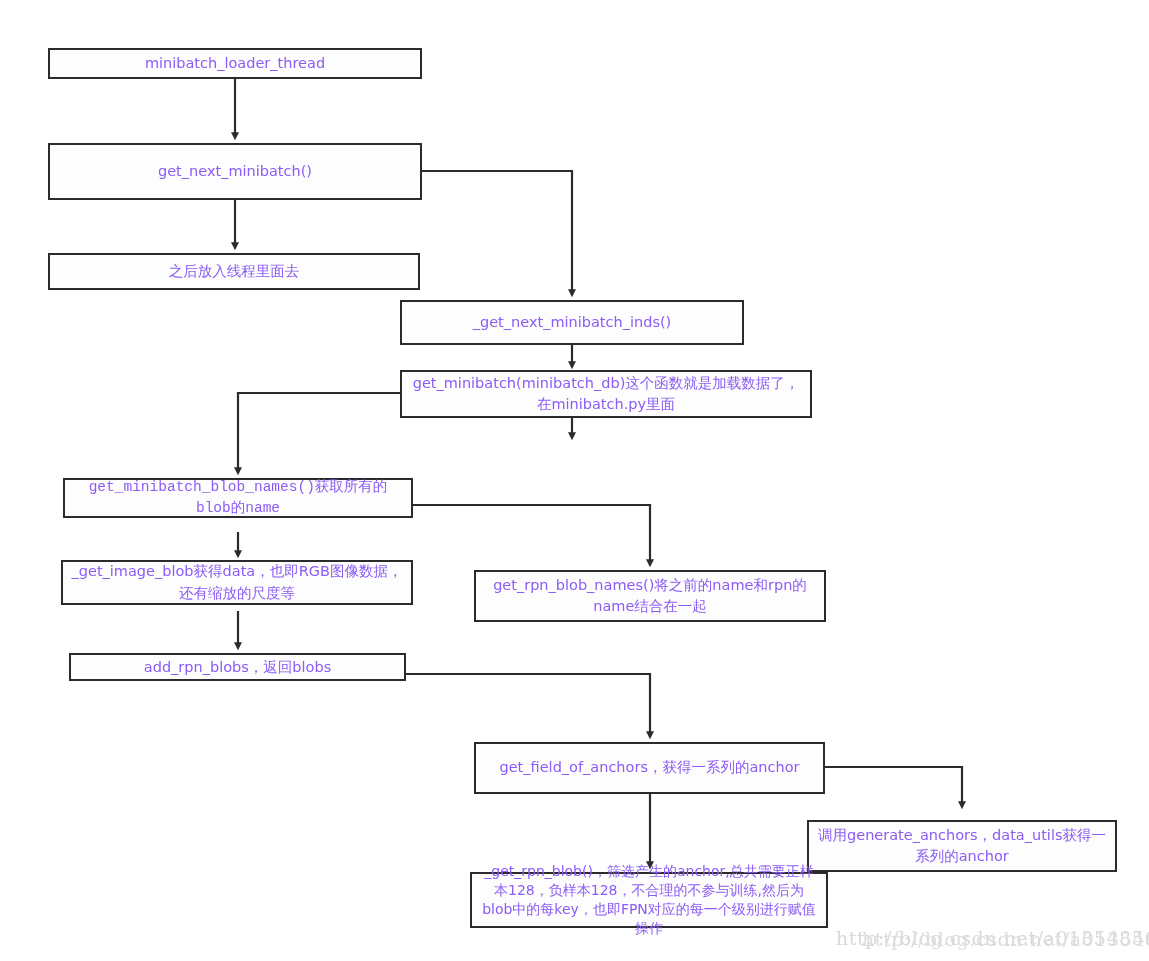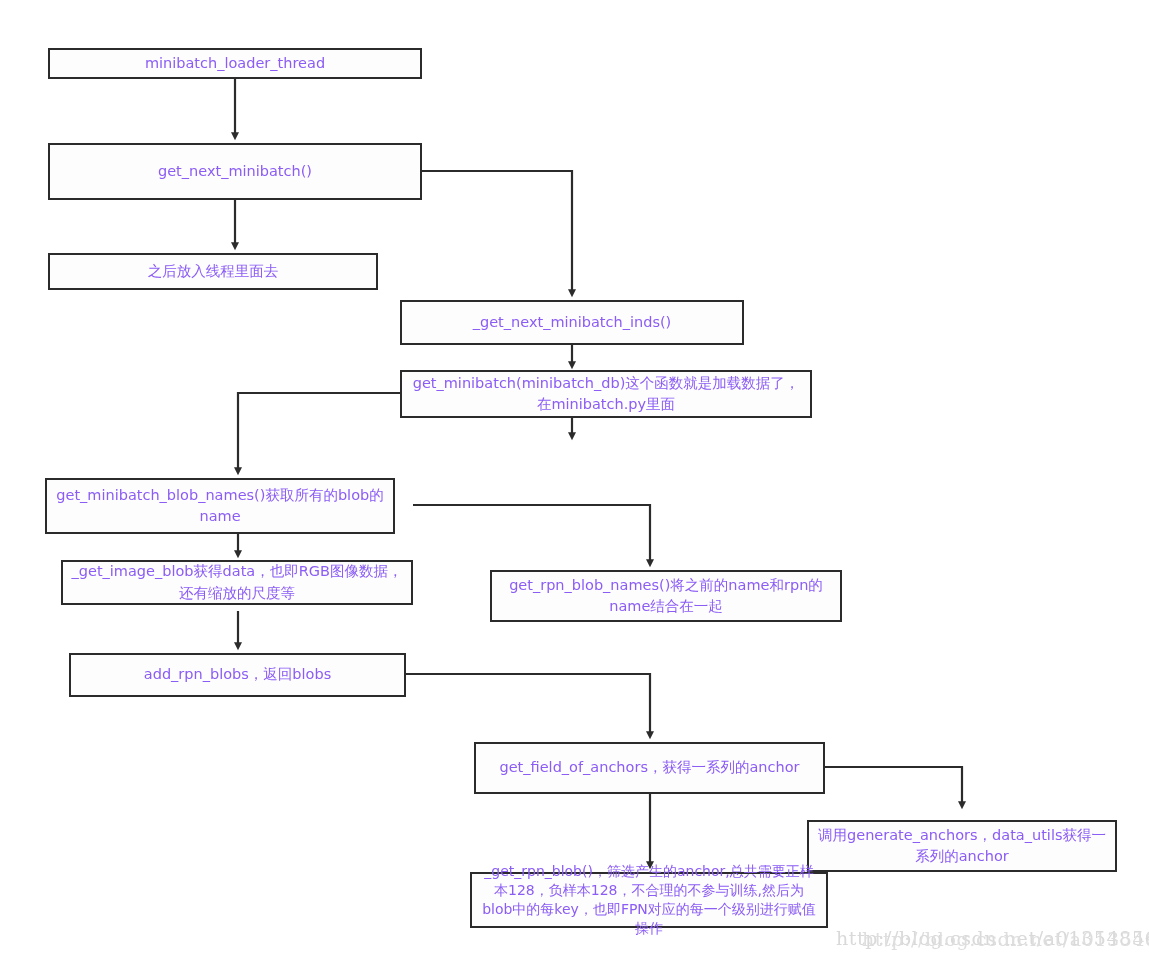--- a/index.html
+++ b/index.html
@@ -102,45 +102,45 @@
   </svg>
 
   <div class="node" style="left:48px; top:48px; width:374px; height:31px;">
     <span>minibatch_loader_thread</span>
   </div>
 
   <div class="node" style="left:48px; top:143px; width:374px; height:57px;">
     <span>get_next_minibatch()</span>
   </div>
 
-  <div class="node" style="left:48px; top:253px; width:330px; height:37px;">
+  <div class="node" style="left:48px; top:253px; width:372px; height:37px;">
     <span>之后放入线程里面去</span>
   </div>
 
   <div class="node" style="left:400px; top:300px; width:344px; height:45px;">
     <span>_get_next_minibatch_inds()</span>
   </div>
 
   <div class="node" style="left:400px; top:370px; width:412px; height:48px;">
     <span>get_minibatch(minibatch_db)这个函数就是加载数据了，在minibatch.py里面</span>
   </div>
 
-  <div class="node" style="left:45px; top:478px; width:350px; height:56px;">
+  <div class="node" style="left:63px; top:478px; width:350px; height:40px;font-family:Liberation Mono, monospace;">
     <span>get_minibatch_blob_names()获取所有的blob的name</span>
   </div>
 
   <div class="node" style="left:61px; top:560px; width:352px; height:45px;">
     <span>_get_image_blob获得data，也即RGB图像数据，还有缩放的尺度等</span>
   </div>
 
-  <div class="node" style="left:69px; top:653px; width:337px; height:44px;">
+  <div class="node" style="left:69px; top:653px; width:337px; height:28px;">
     <span>add_rpn_blobs，返回blobs</span>
   </div>
 
-  <div class="node" style="left:474px; top:570px; width:352px; height:52px;margin-left:16px;">
+  <div class="node" style="left:474px; top:570px; width:352px; height:52px;">
     <span>get_rpn_blob_names()将之前的name和rpn的name结合在一起</span>
   </div>
 
   <div class="node" style="left:474px; top:742px; width:351px; height:52px;">
     <span>get_field_of_anchors，获得一系列的anchor</span>
   </div>
 
   <div class="node" style="left:807px; top:812px; width:310px; height:52px;margin-top:8px;">
     <span>调用generate_anchors，data_utils获得一系列的anchor</span>
   </div>

